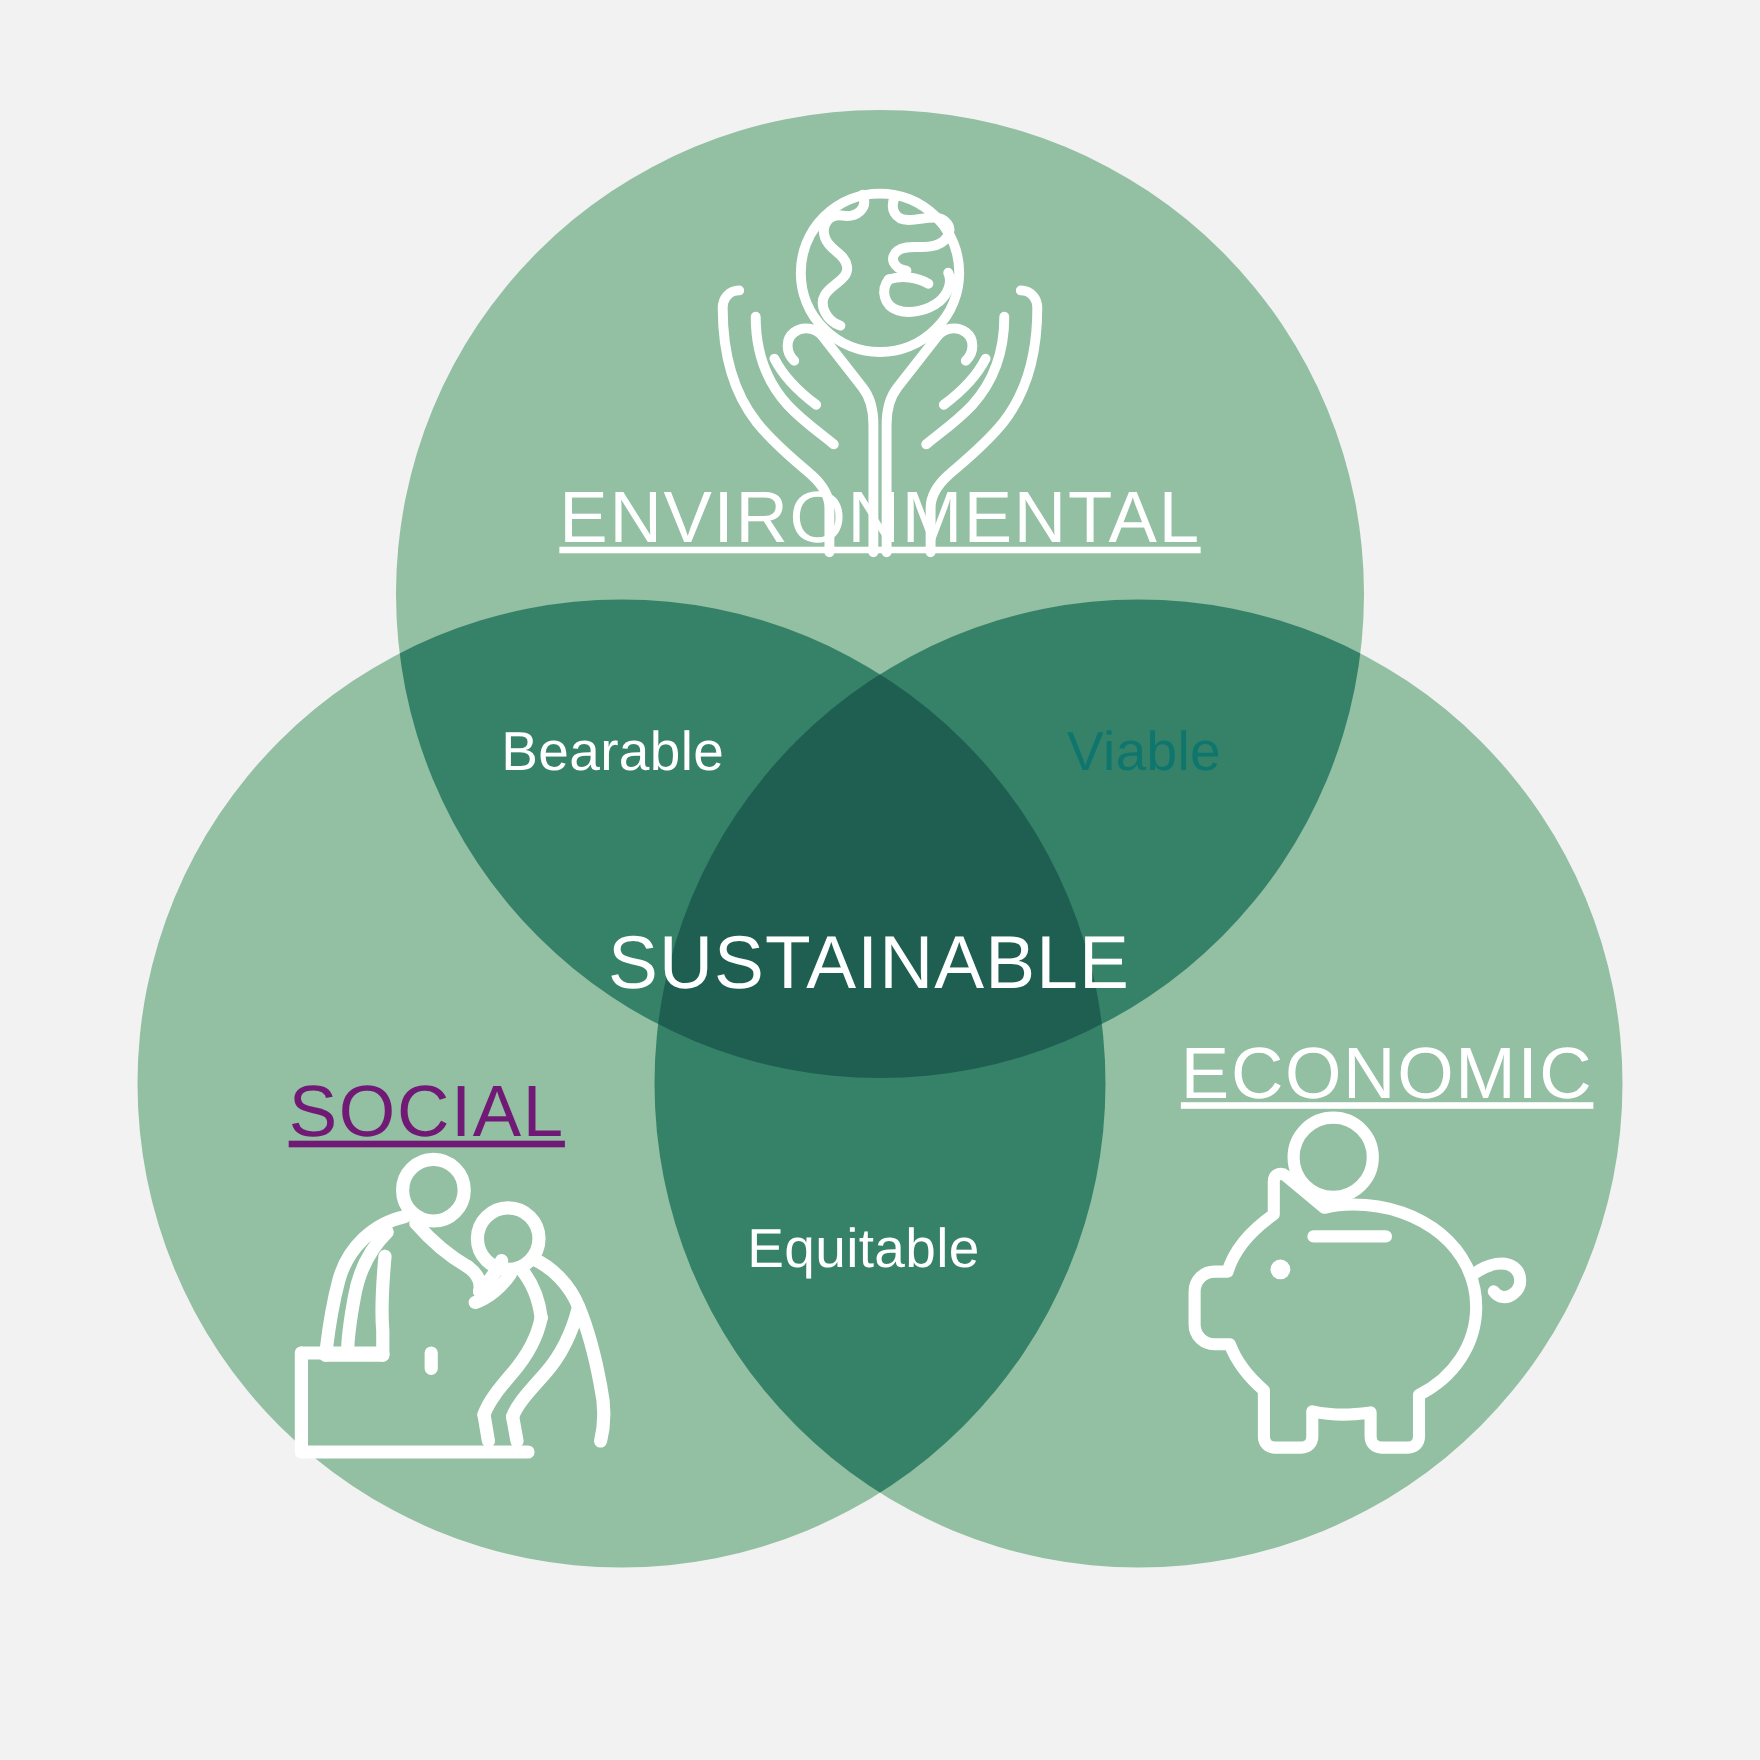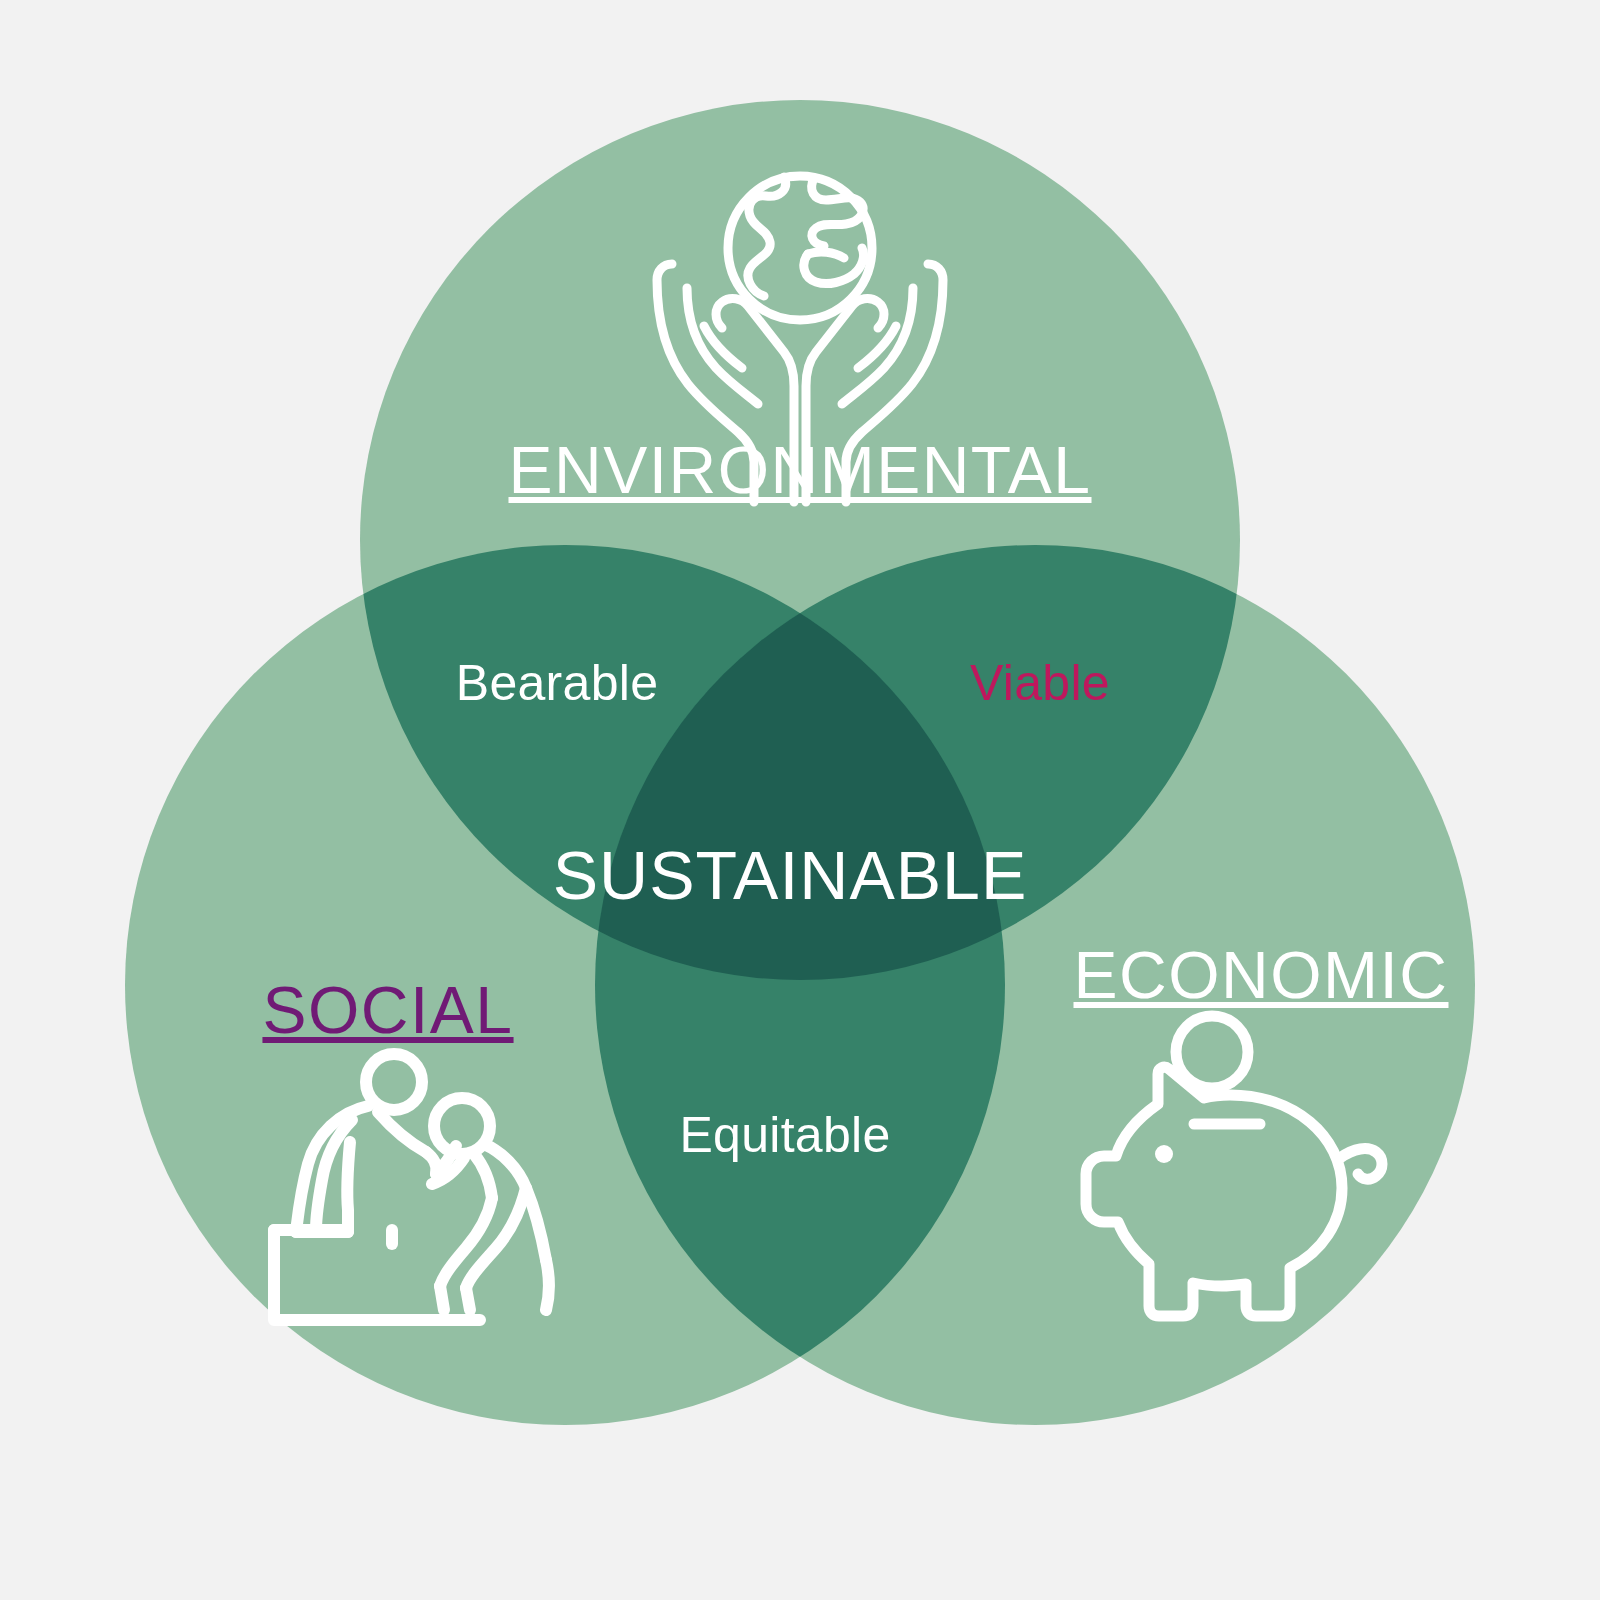--- a/index.html
+++ b/index.html
@@ -196,19 +196,19 @@
   </svg>
 
   <div class="label label-primary" style="left: 800px; top: 470px; color: rgb(255, 255, 255);">ENVIRONMENTAL</div>
 
   <div class="label label-primary" style="left: 388px; top: 975px; color: #701a75; margin-top: 35px;">SOCIAL</div>
 
   <div class="label label-primary" style="left: 1222px; top: 975px; color: rgb(255, 255, 255); margin-left: 39px;">ECONOMIC</div>
 
   <div class="label label-secondary" style="left: 521px; top: 683px; color: rgb(255, 255, 255); margin-left: 36px;">Bearable</div>
 
-  <div class="label label-secondary" style="left: 1040px; top: 683px; color: #be185d;">Viable</div>
+  <div class="label label-secondary" style="left: 1040px; top: 683px; color: #0f766e;">Viable</div>
 
   <div class="label label-secondary" style="left: 785px; top: 1135px; color: rgb(255, 255, 255);">Equitable</div>
 
   <div class="label label-center" style="left: 790px; top: 875px; color: rgb(255, 255, 255);">SUSTAINABLE</div>
 
 </div>
 
 </body></html>

